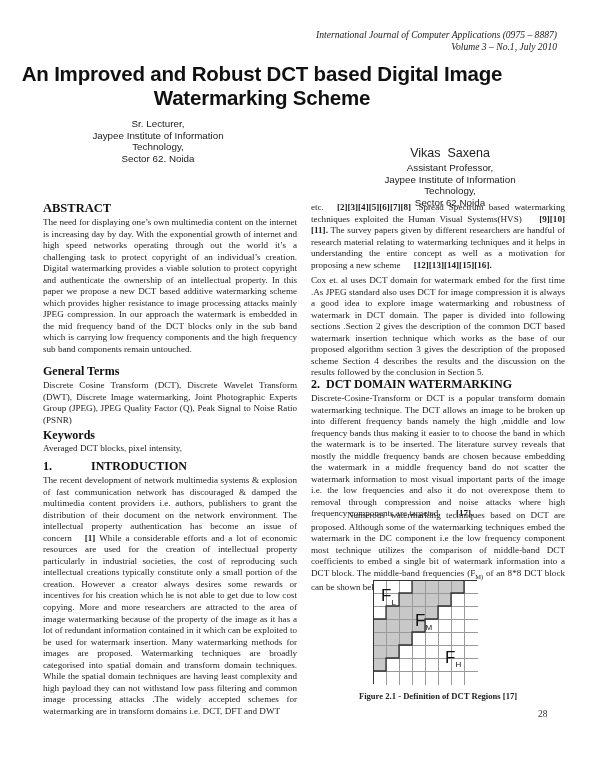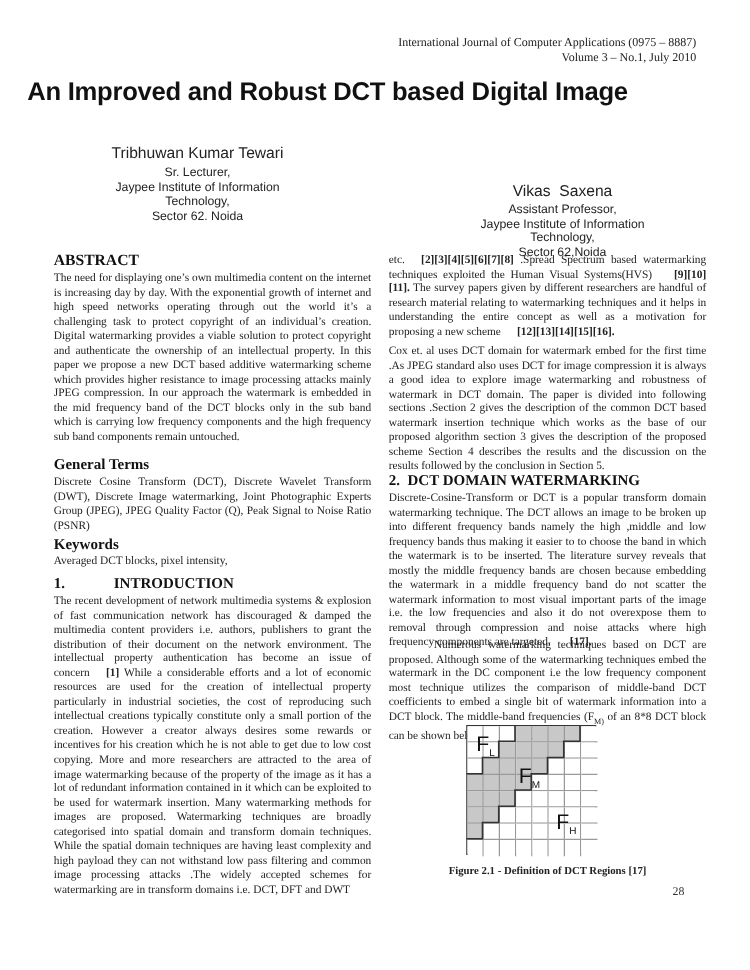--- a/index.html
+++ b/index.html
@@ -1,19 +1,19 @@
 <!DOCTYPE html>
 <html><head>
 <meta charset="utf-8">
 <style>
   html, body { margin: 0; padding: 0; background: #ffffff; }
   body { width: 600px; height: 776px; position: relative; overflow: hidden; color: #1a1a1a; }
   .serif { font-family: "Liberation Serif", "DejaVu Serif", serif; }
   .sans { font-family: "Liberation Sans", "DejaVu Sans", sans-serif; }
-  .journal-header { position: absolute; right: 43px; top: 29px; text-align: right; font-size: 9.6px; line-height: 12px; color: #222; }
+  .journal-header { position: absolute; right: 43px; top: 29px; text-align: right; font-style: italic; font-size: 9.6px; line-height: 12px; color: #222; }
   .title { position: absolute; left: 0; width: 524px; top: 62px; text-align: center; font-weight: bold; font-size: 20.5px; line-height: 24px; letter-spacing: -0.2px; color: #111; }
   .author { position: absolute; text-align: center; color: #222; }
   .author .name { font-size: 12.5px; line-height: 15px; }
   .author .aff { font-size: 9.8px; line-height: 11.5px; margin-top: 3px; }
   .author-left { left: 48px; width: 220px; top: 115px; }
   .author-right { left: 340px; width: 220px; top: 113px; margin-top: 33px; }
   .col { position: absolute; top: 0; width: 254px; font-size: 9.1px; line-height: 11.55px; text-align: justify; color: #222; }
   .col-left { left: 43px; }
   .col-right { left: 311px; }
   .heading { font-weight: bold; color: #111; }
@@ -39,24 +39,24 @@
 </head>
 <body>
 
 <div class="journal-header serif">
   <div>International Journal of Computer Applications (0975 – 8887)</div>
   <div>Volume 3 – No.1, July 2010</div>
 </div>
 
 <div class="title sans">
   <div>An Improved and Robust DCT based Digital Image</div>
+  <div>Watermarking Scheme</div>
 </div>
 
 <div class="author author-left sans">
-  <div class="name">Tribhuwan Kumar Tewari</div>
   <div class="aff">
     <div>Sr. Lecturer,</div>
     <div>Jaypee Institute of Information</div>
     <div>Technology,</div>
     <div>Sector 62. Noida</div>
   </div>
 </div>
 <div class="author author-right sans">
   <div class="name" style="white-space:pre;">Vikas  Saxena</div>
   <div class="aff" style="margin-top:1px;">

